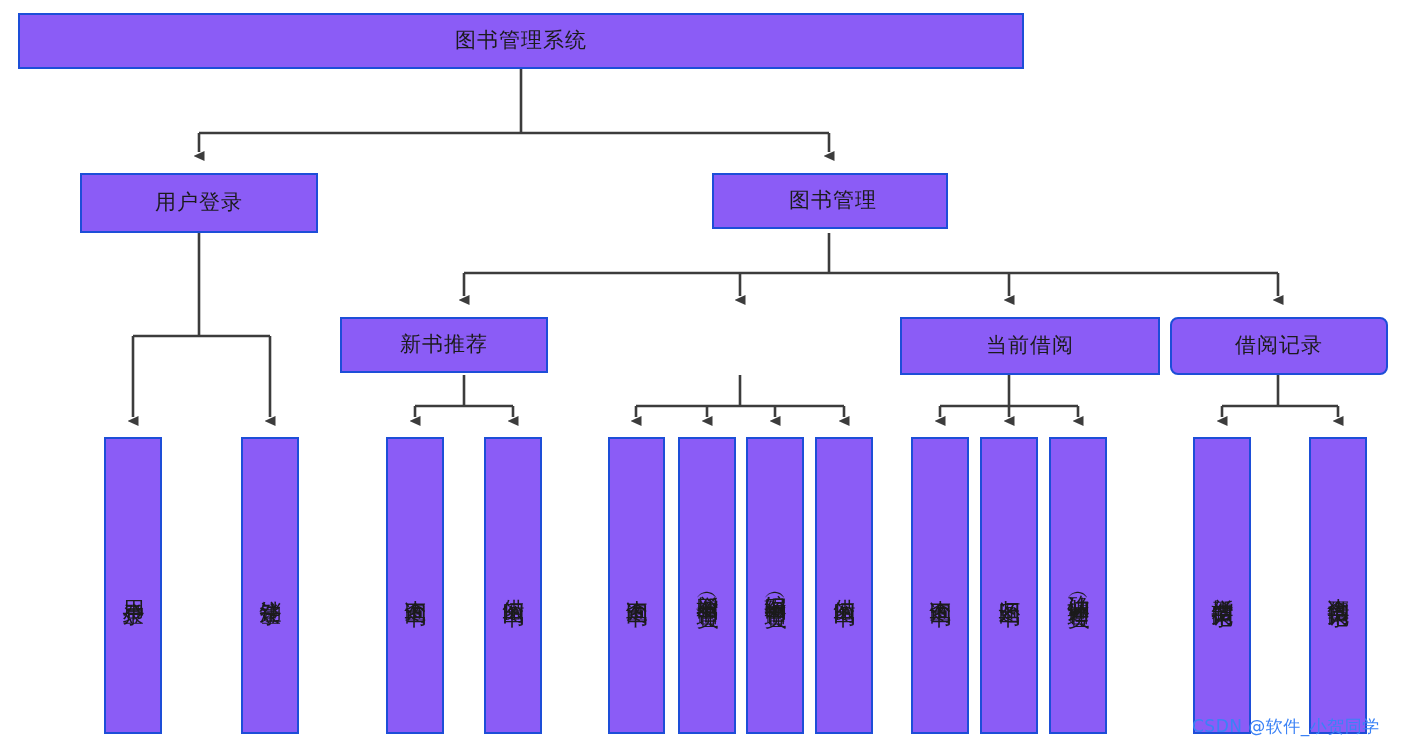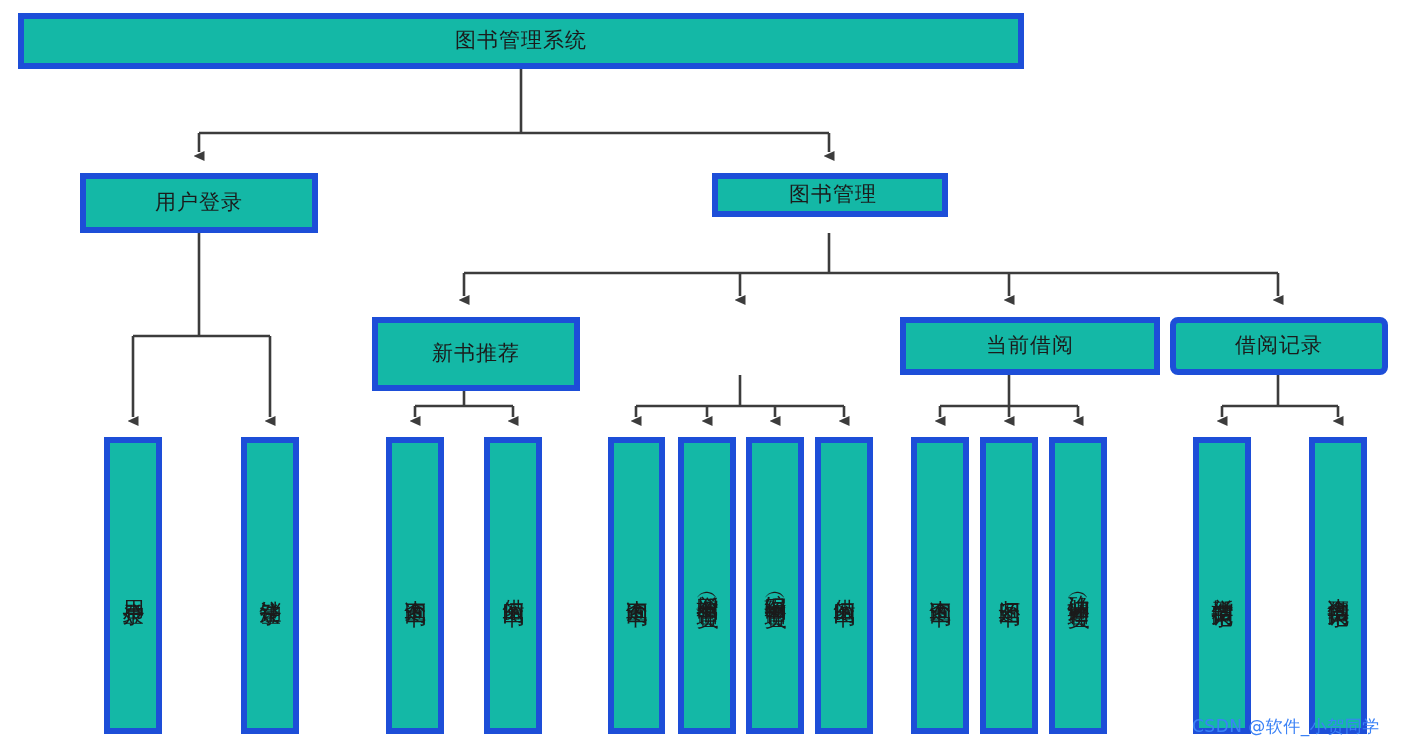--- a/index.html
+++ b/index.html
@@ -22,22 +22,22 @@
     position: absolute;
     left: 0;
     top: 0;
     width: 1405px;
     height: 747px;
     pointer-events: none;
   }
   .node {
     position: absolute;
     box-sizing: border-box;
-    background: #14b8a6;
-    border: 6px solid #1d4ed8;
+    background: #8b5cf6;
+    border: 2px solid #1d4ed8;
     display: flex;
     align-items: center;
     justify-content: center;
     color: #1b1b1b;
   }
   .node.horiz .label {
     font-size: 21px;
     line-height: 1.1;
     letter-spacing: 1px;
     white-space: nowrap;
@@ -123,25 +123,25 @@
     </g>
   </svg>
 
   <div class="node horiz" style="left:18px; top:13px; width:1006px; height:56px;">
     <span class="label">图书管理系统</span>
   </div>
 
   <div class="node horiz" style="left:80px; top:173px; width:238px; height:60px;">
     <span class="label">用户登录</span>
   </div>
-  <div class="node horiz" style="left:712px; top:173px; width:236px; height:44px;padding-left:6px;">
+  <div class="node horiz" style="left:712px; top:173px; width:236px; height:56px;padding-left:6px;">
     <span class="label">图书管理</span>
   </div>
 
-  <div class="node horiz" style="left:372px; top:317px; width:208px; height:74px;">
+  <div class="node horiz" style="left:340px; top:317px; width:208px; height:56px;">
     <span class="label">新书推荐</span>
   </div>
   <div class="node horiz" style="left:900px; top:317px; width:260px; height:58px;">
     <span class="label">当前借阅</span>
   </div>
   <div class="node horiz" style="left:1170px; top:317px; width:218px; height:58px;border-radius:8px;">
     <span class="label">借阅记录</span>
   </div>
 
   <div class="node vert" style="left:104px; top:437px; width:58px; height:297px;">

